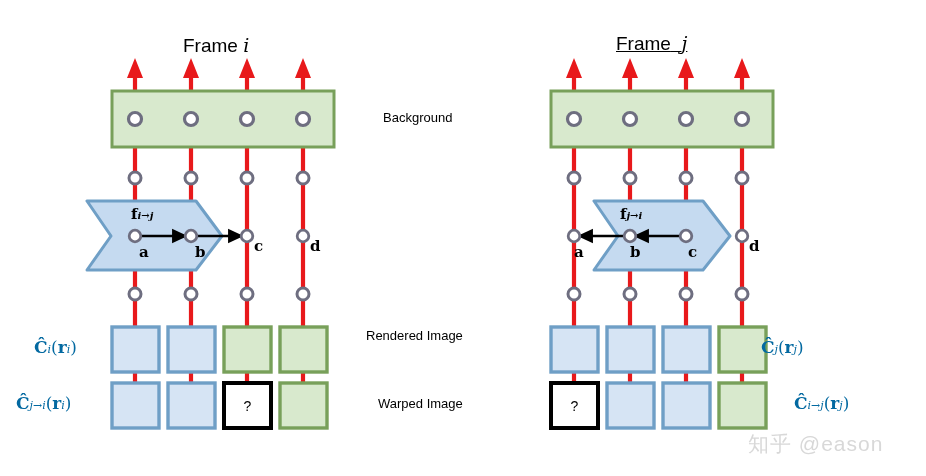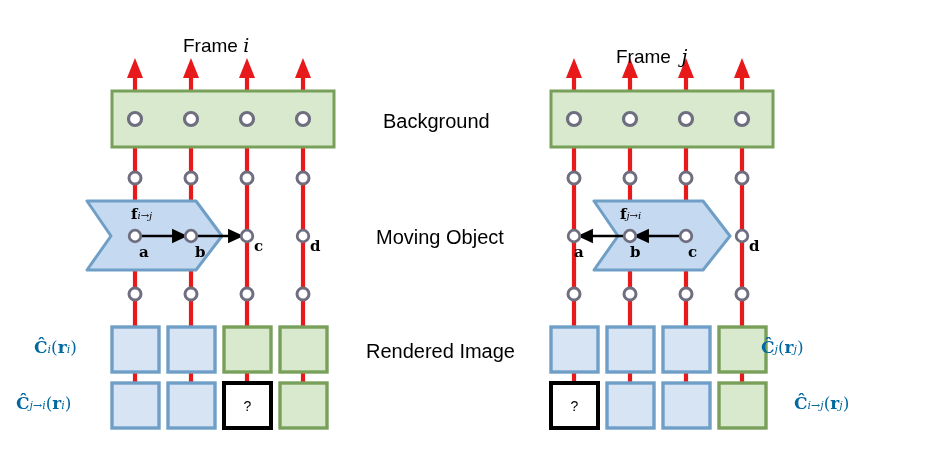--- a/index.html
+++ b/index.html
@@ -22,21 +22,21 @@
   }
   svg#scene {
     position: absolute;
     left: 0; top: 0;
     width: 926px;
     height: 476px;
   }
   .mid-label {
     position: absolute;
     font-family: "Liberation Sans", sans-serif;
-    font-size: 20px;
+    font-size: 13px;
     color: #000;
     white-space: nowrap;
     text-align: center;
   }
   .frame-title {
     position: absolute;
     font-family: "Liberation Sans", sans-serif;
     font-size: 19px;
     color: #000;
     white-space: nowrap;
@@ -57,20 +57,21 @@
   .flowlabel {
     position: absolute;
     font-family: "DejaVu Serif", serif;
     font-size: 15px;
     color: #000;
     white-space: nowrap;
   }
   .flowlabel .sub {
     font-size: 10px;
     font-style: italic;
+    font-weight: bold;
   }
   .flowlabel .bf {
     font-weight: bold;
   }
   .cmath {
     position: absolute;
     font-family: "DejaVu Serif", serif;
     font-size: 17px;
     color: #0369a1;
     white-space: nowrap;
@@ -229,25 +230,25 @@
     <g>
       <rect x="551" y="383" width="47" height="45" fill="#ffffff" stroke="#000000" stroke-width="4"></rect>
       <rect x="607" y="383" width="47" height="45" fill="#d6e4f4" stroke="#6f9fc6" stroke-width="3.4"></rect>
       <rect x="663" y="383" width="47" height="45" fill="#d6e4f4" stroke="#6f9fc6" stroke-width="3.4"></rect>
       <rect x="719" y="383" width="47" height="45" fill="#d8e9cd" stroke="#78a05a" stroke-width="3.4"></rect>
     </g>
   </svg>
 
   <div class="frame-title" style="left:183px; top:34px;"><span>Frame</span>&nbsp;<i>i</i></div>
 
-  <div class="frame-title" style="left:616px; top:45px;"><span>Frame</span>&nbsp;&nbsp;<i>j</i></div>
+  <div class="frame-title" style="left:616px; top:32px;text-decoration:underline;"><span>Frame</span>&nbsp;&nbsp;<i>j</i></div>
 
   <div class="mid-label" style="left:383px; top:110px;">Background</div>
-  <div class="mid-label" style="left:376px; top:226px;">Moving Object</div>
-  <div class="mid-label" style="left:366px; top:340px;text-align:right;">Rendered Image</div>
+  <div class="mid-label" style="left:366px; top:328px;text-align:right;">Rendered Image</div>
+  <div class="mid-label" style="left:378px; top:396px;">Warped Image</div>
 
   <div class="flowlabel" style="left:131px; top:205px;"><span class="bf">f</span><span class="sub"><span>i</span><span>→</span><span>j</span></span></div>
 
   <div class="flowlabel" style="left:620px; top:205px;"><span class="bf">f</span><span class="sub"><span>j</span><span>→</span><span>i</span></span></div>
 
   <div class="ptlabel" style="left:139px; top:243px;">a</div>
   <div class="ptlabel" style="left:195px; top:243px;">b</div>
   <div class="ptlabel" style="left:254px; top:237px;">c</div>
   <div class="ptlabel" style="left:310px; top:237px;">d</div>
 
@@ -260,14 +261,15 @@
 
   <div class="cmath" style="left:16px; top:393px;text-align:center;"><span class="bf">Ĉ</span><span class="sub"><span>j</span><span class="subsub">→</span><span>i</span></span>(<span class="bf">r</span><span class="sub">i</span>)</div>
 
   <div class="cmath" style="left:761px; top:337px;"><span class="bf">Ĉ</span><span class="sub">j</span>(<span class="bf">r</span><span class="sub">j</span>)</div>
 
   <div class="cmath" style="left:794px; top:393px;"><span class="bf">Ĉ</span><span class="sub"><span>i</span><span class="subsub">→</span><span>j</span></span>(<span class="bf">r</span><span class="sub">j</span>)</div>
 
   <div class="qmark" style="left:224px; top:398px; width:47px;">?</div>
   <div class="qmark" style="left:551px; top:398px; width:47px;">?</div>
 
+  <div class="watermark" style="left:748px; top:430px;">知乎 @eason</div>
 
 </div>
 
 </body></html>

